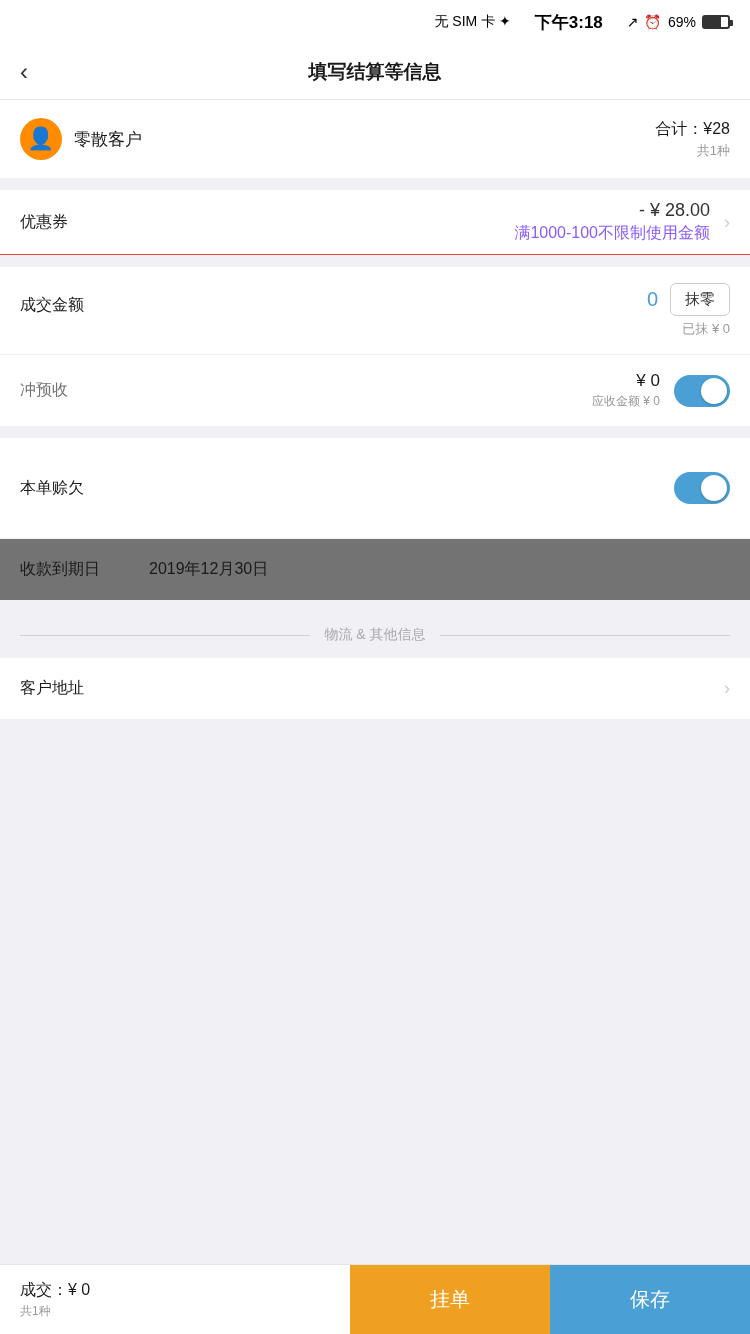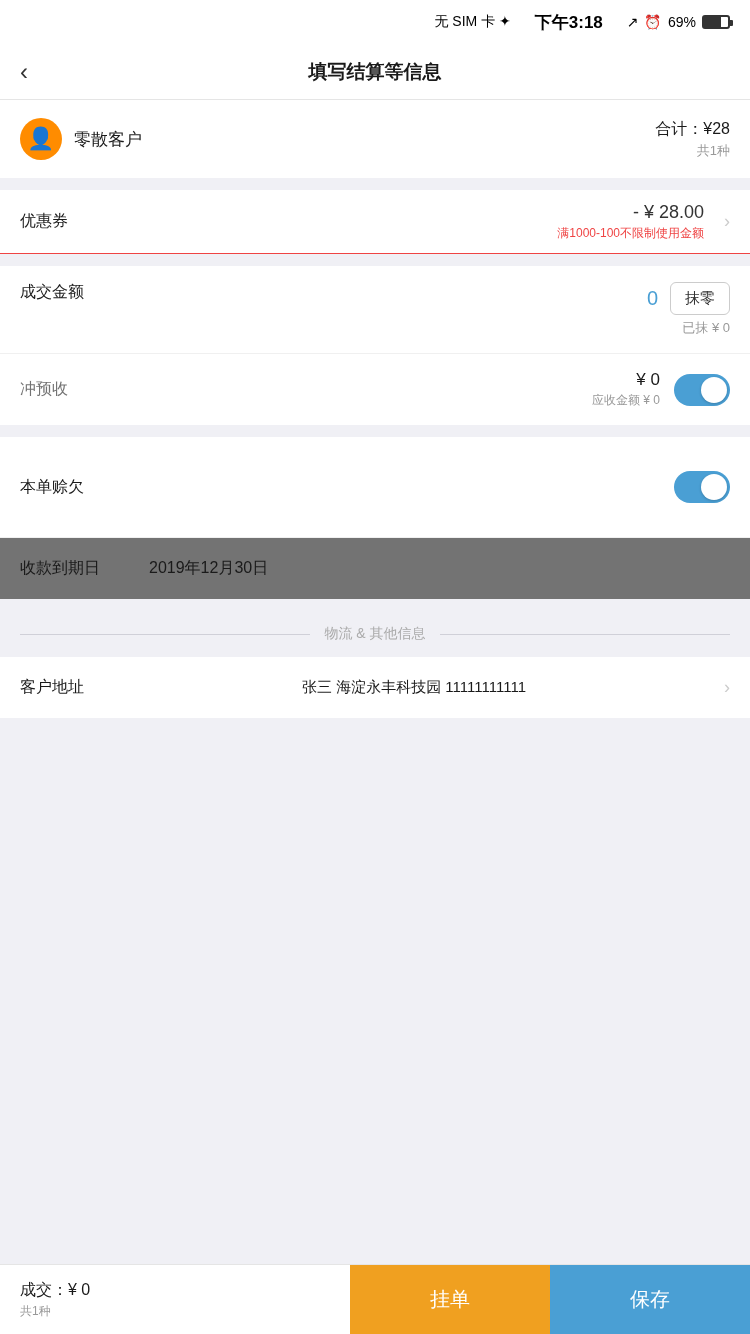--- a/index.html
+++ b/index.html
@@ -128,50 +128,50 @@
     }
     .row-item:last-child { border-bottom: none; }
     .row-label {
       font-size: 16px;
       color: #1a1a1a;
       font-weight: 400;
     }
     .row-right {
       display: flex;
       align-items: center;
-      gap: 20px;
+      gap: 14px;
       text-align: right;
     }
     .row-value-discount {
       text-align: right;
     }
     .discount-amount {
       font-size: 18px;
       color: #333;
       font-weight: 500;
     }
     .discount-desc {
-      font-size: 12px;
-      color: #ef4444;
+      font-size: 16px;
+      color: #8b5cf6;
       margin-top: 2px;
     }
     .chevron-right {
       color: #ccc;
       font-size: 18px;
     }
 
     
     .amount-row {
       padding: 16px 20px;
       background: #fff;
       border-bottom: 1px solid #f0f0f0;
     }
     .amount-top {
       display: flex;
-      align-items: flex-start;
+      align-items: flex-end;
       justify-content: space-between;
     }
     .amount-label {
       font-size: 16px;
       color: #1a1a1a;
     }
     .amount-right {
       display: flex;
       align-items: center;
       gap: 12px;
@@ -468,21 +468,20 @@
   <div class="section-divider"></div>
 
   <div class="section-header">
     <div class="section-header-line"></div>
     <span class="section-header-text">物流 &amp; 其他信息</span>
     <div class="section-header-line"></div>
   </div>
 
   <div class="address-row">
     <span class="address-label">客户地址</span>
-    <span class="address-value">张三 海淀永丰科技园 11111111111</span>
     <span class="chevron-right">›</span>
   </div>
 
   <div class="section-divider"></div>
 
   <div class="empty-area"></div>
 
 </div>
 
 <div class="bottom-bar">

